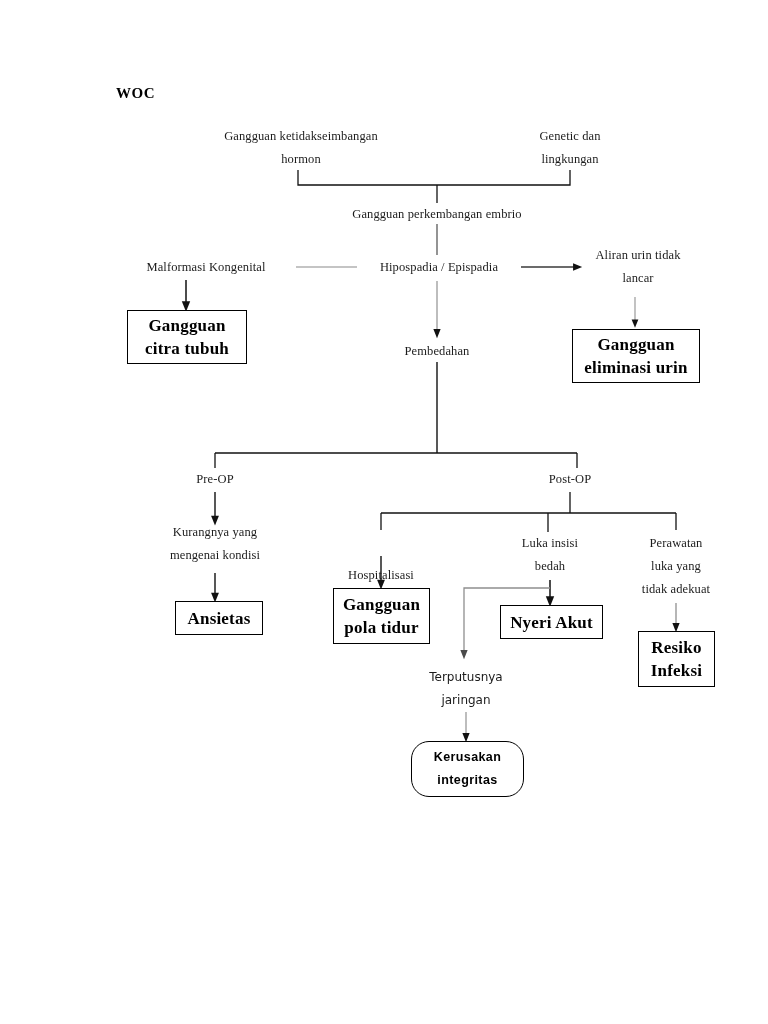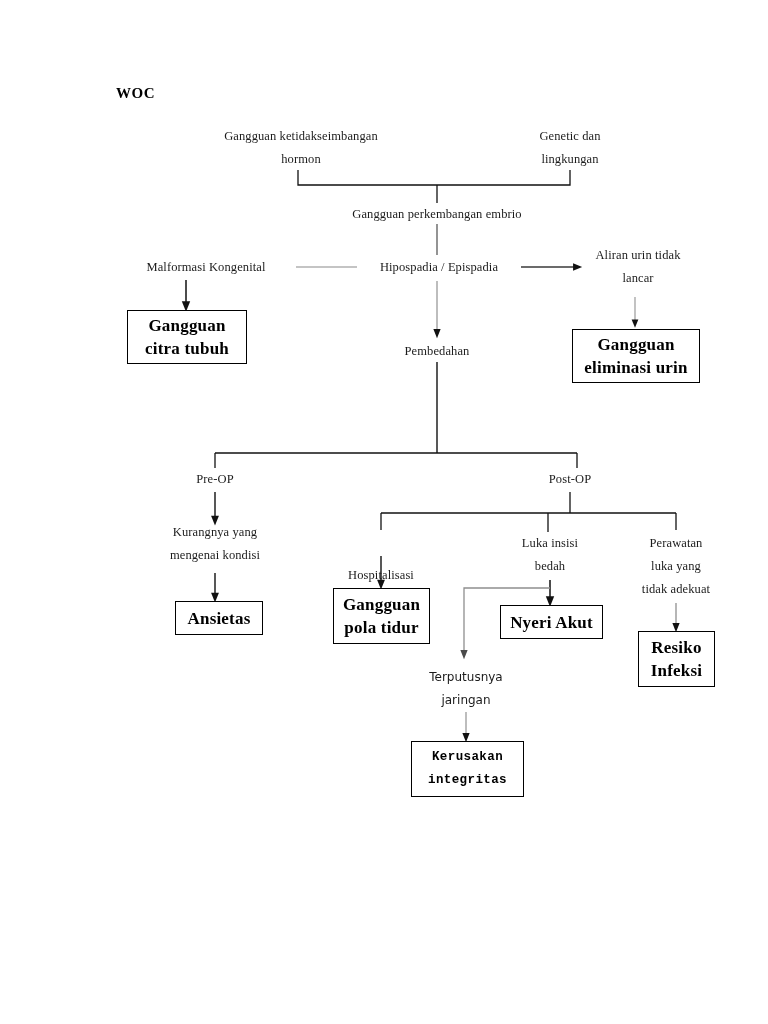--- a/index.html
+++ b/index.html
@@ -63,24 +63,25 @@
   }
 
   
   .sans {
     font-family: "DejaVu Sans", "Liberation Sans", sans-serif;
     font-size: 12px;
     line-height: 23px;
     letter-spacing: 0px;
   }
   .boxnode.sans {
-    font-family: Liberation Mono, monospace;
+    font-family: Liberation Sans, sans-serif;
     font-weight: bold;
     font-size: 12.5px;
     letter-spacing: 0.4px;
+    border-radius: 18px;
   }
 
   .bold { font-weight: normal; }
 
   
   #title {
     position: absolute;
     left: 116px;
     top: 85px;
     font-family: "Liberation Serif", "DejaVu Serif", serif;

